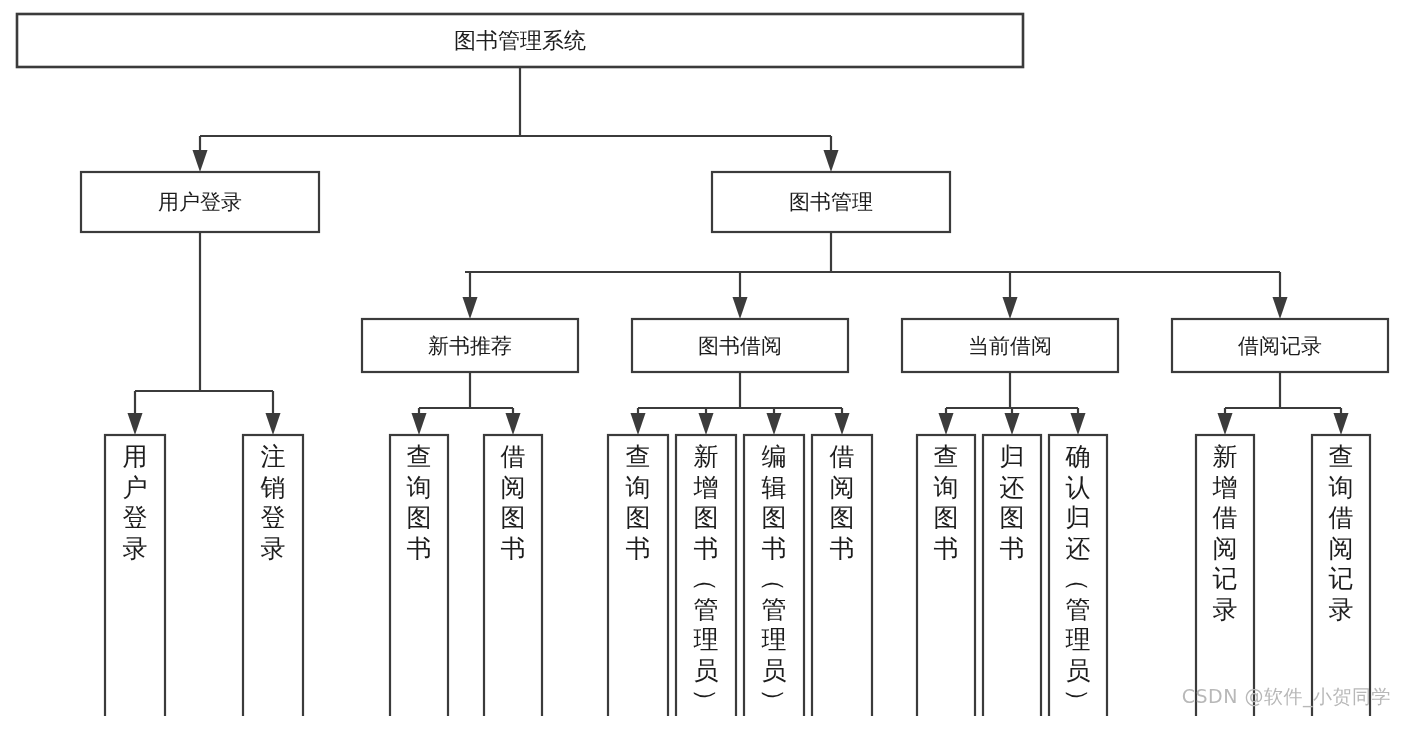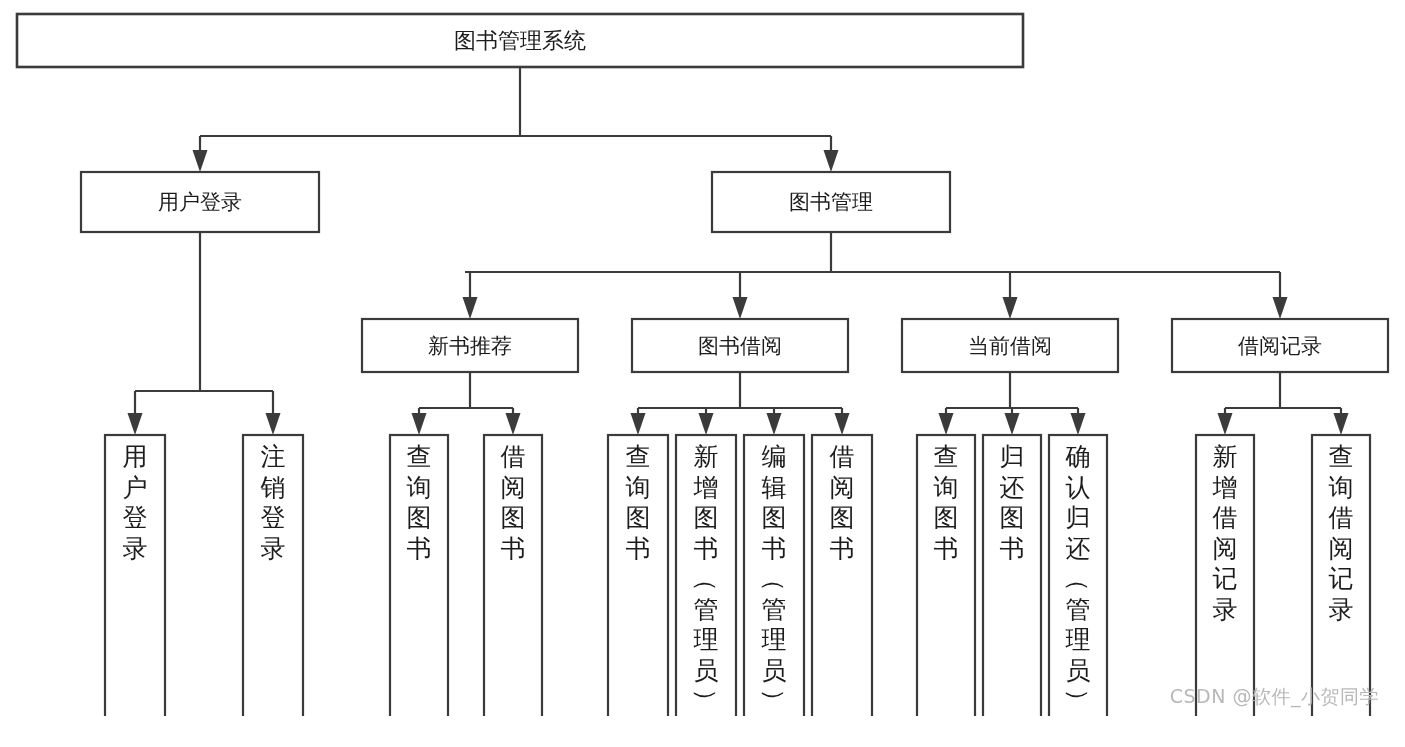--- a/index.html
+++ b/index.html
@@ -53,21 +53,21 @@
     font-size: 22px;
   }
   .vlabel {
     font-family: "DejaVu Sans", "Liberation Sans", sans-serif;
     fill: #1c1c1c;
     font-size: 25px;
     text-anchor: middle;
   }
   .watermark {
     position: absolute;
-    right: 26px;
+    right: 14px;
     bottom: 6px;
     font-family: "DejaVu Sans", "Liberation Sans", sans-serif;
     font-size: 19px;
     color: #b8b8b8;
     letter-spacing: 0.5px;
     white-space: nowrap;
     user-select: none;
     margin-left: 22px;
   }
 </style>

